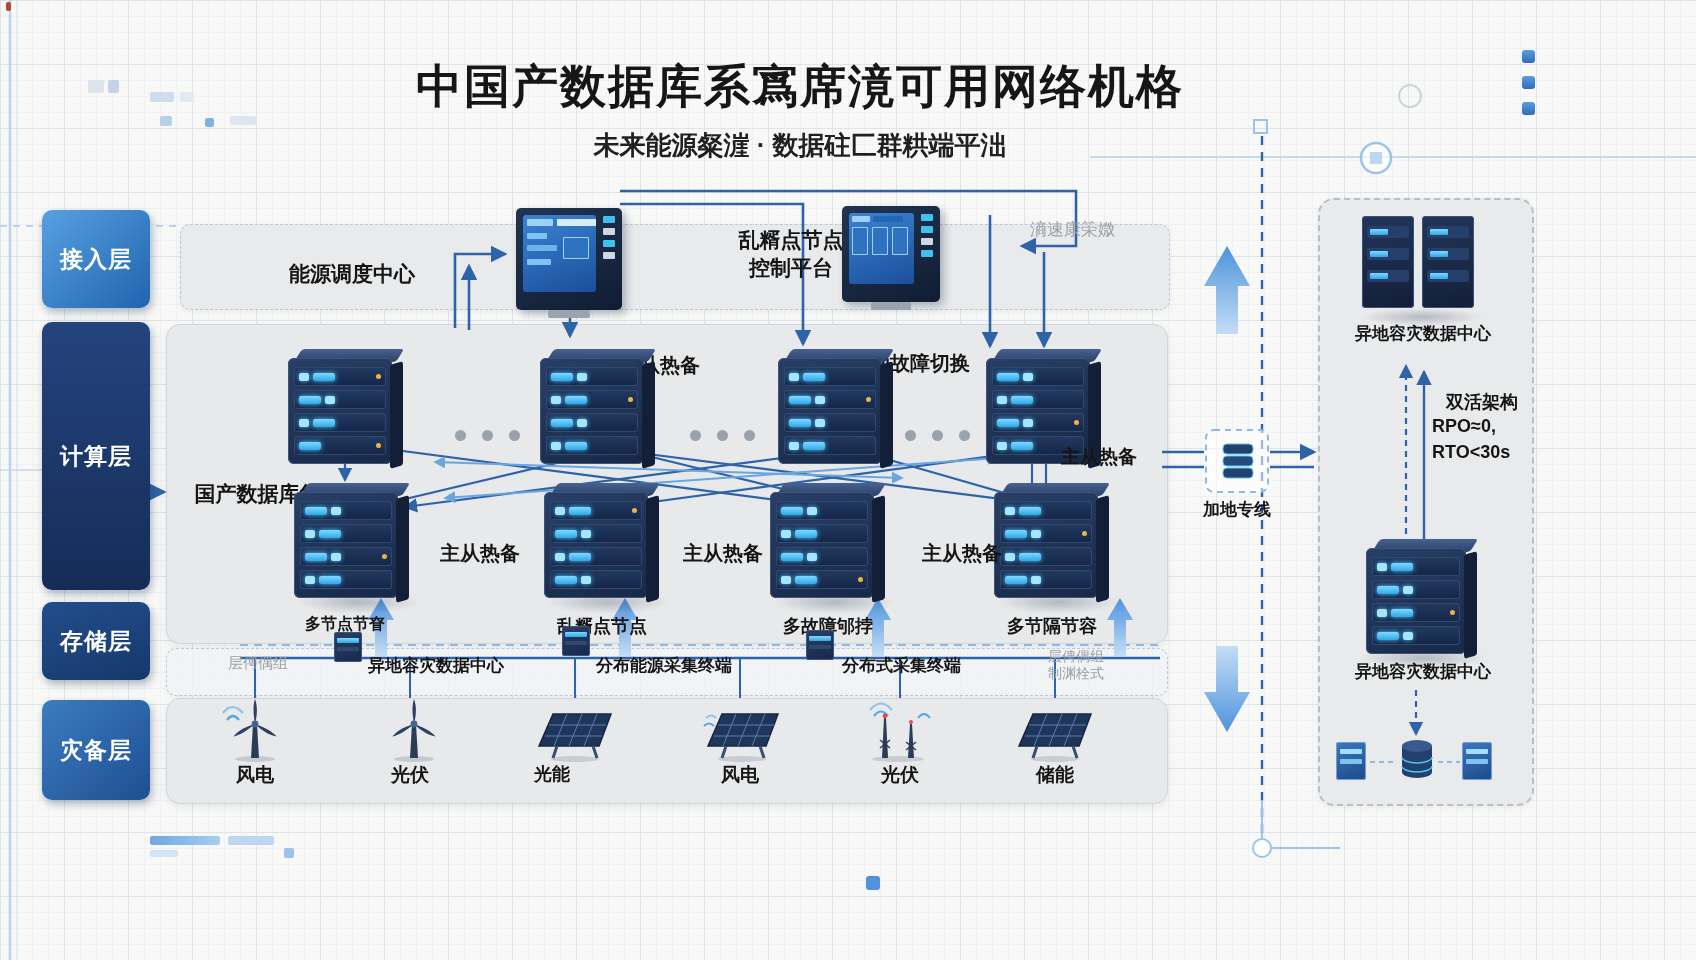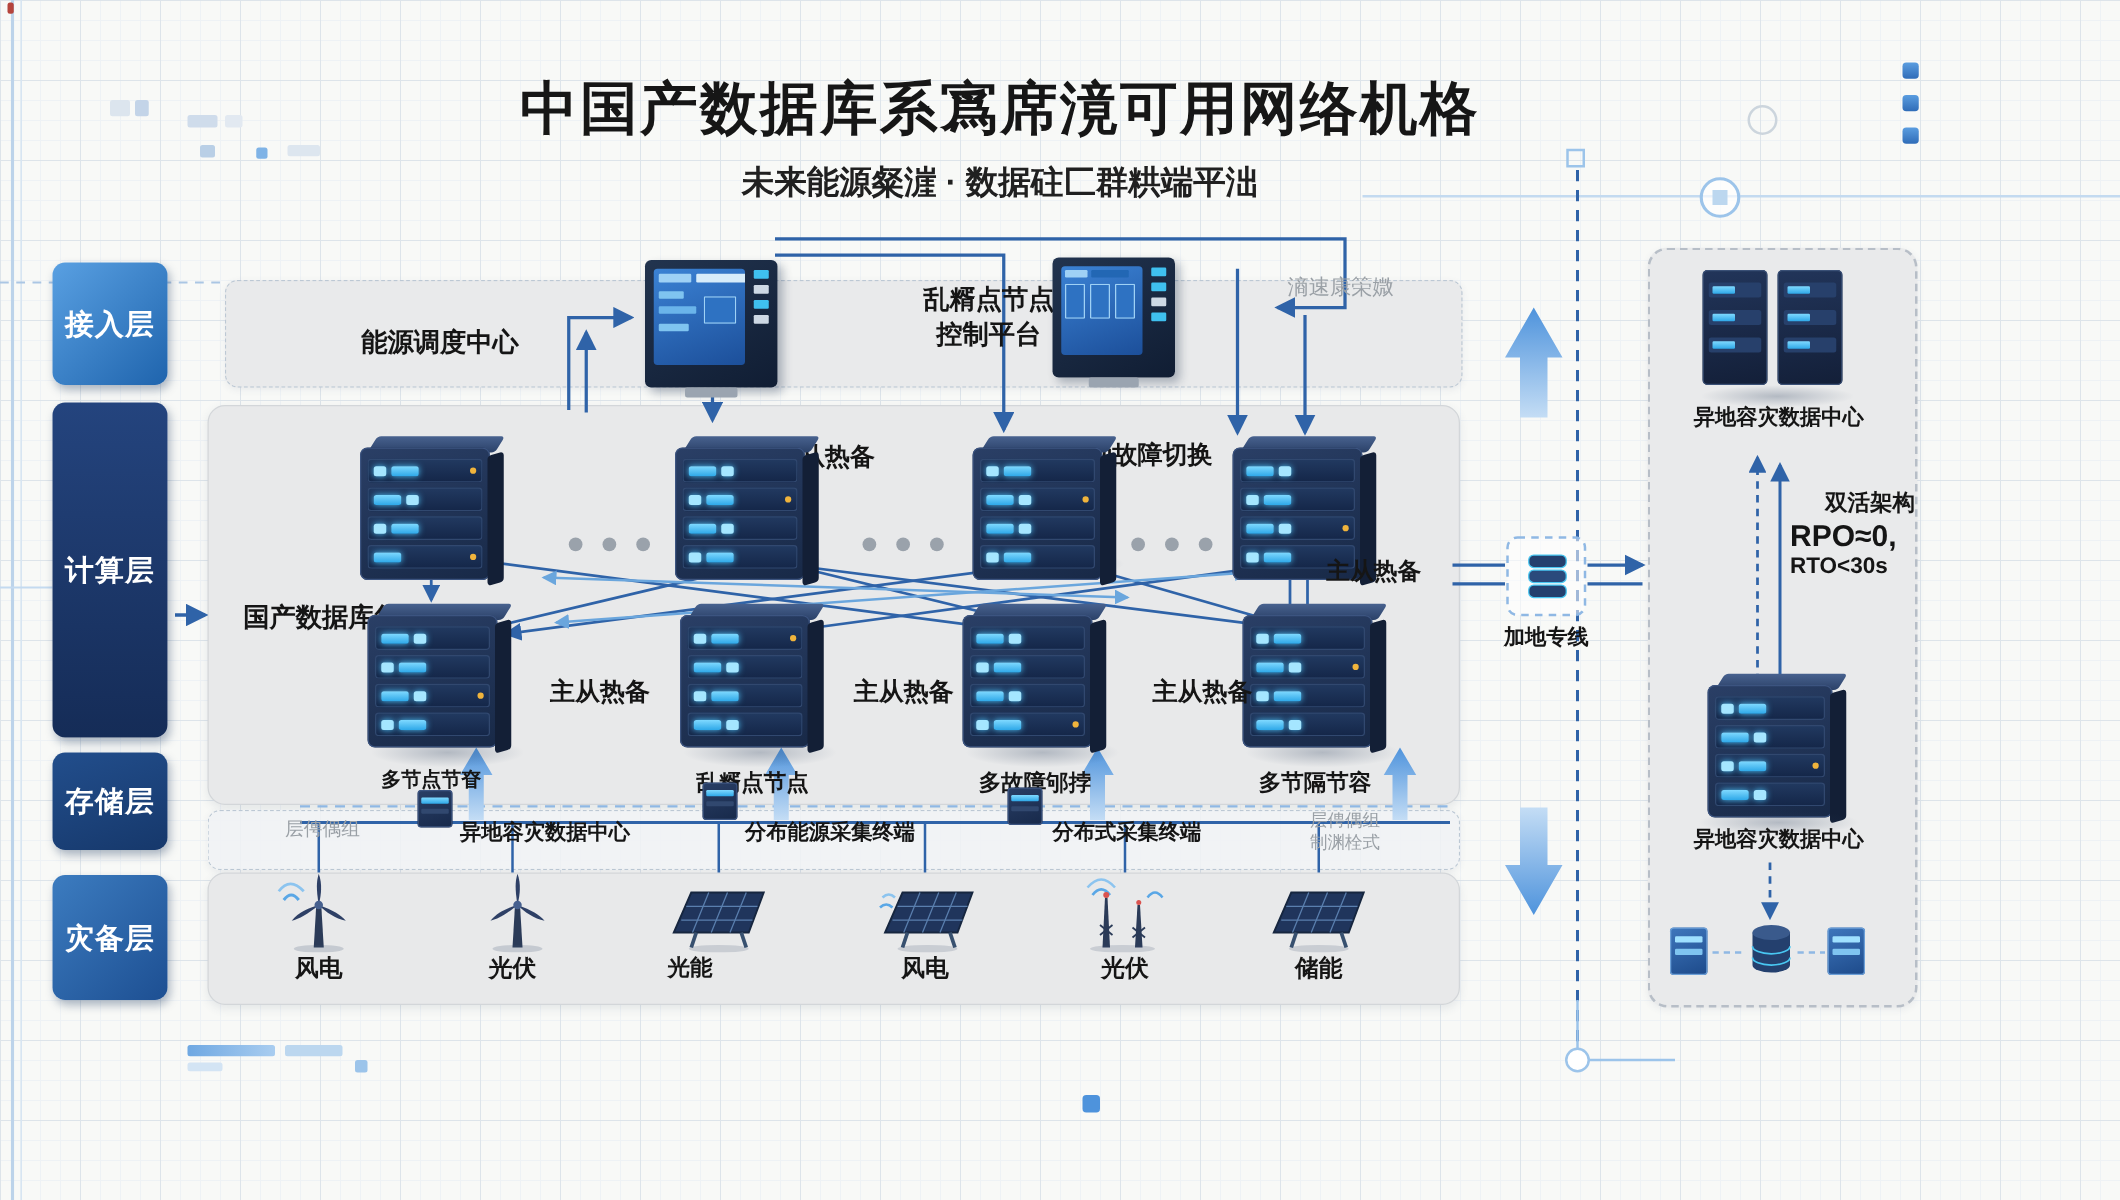--- a/index.html
+++ b/index.html
@@ -10,21 +10,21 @@
     background-image:
       linear-gradient(#dde4ea 1px,transparent 1px),
       linear-gradient(90deg,#dde4ea 1px,transparent 1px),
       linear-gradient(#eef2f5 1px,transparent 1px),
       linear-gradient(90deg,#eef2f5 1px,transparent 1px);
     background-size:64px 64px,64px 64px,16px 16px,16px 16px;
   }
   .abs{position:absolute}
   .band{position:absolute;background:#e9eaeb;border:1.5px dashed #bcc8d4;border-radius:10px;box-shadow:0 2px 6px rgba(60,80,110,.08)}
   .solidband{position:absolute;background:#e8e9ea;border:1.5px solid #d3d6d9;border-radius:14px;box-shadow:0 3px 8px rgba(60,80,110,.10)}
-  .layerbox{position:absolute;left:42px;width:92px;border-radius:10px;display:flex;align-items:center;justify-content:center;
+  .layerbox{position:absolute;left:42px;width:108px;border-radius:10px;display:flex;align-items:center;justify-content:center;
     color:#fff;font-size:23px;font-weight:bold;letter-spacing:1px;box-shadow:2px 4px 8px rgba(20,50,90,.35)}
   .lb1{background:linear-gradient(135deg,#59a0e2,#1f64ad)}
   .lb2{background:linear-gradient(180deg,#24447e,#152c57)}
   .lb3{background:linear-gradient(160deg,#224e8c,#16386b)}
   .lb4{background:linear-gradient(135deg,#3c7cc0,#1d4f92)}
   .title{position:absolute;left:300px;top:56px;width:1000px;text-align:center;font-size:46px;font-weight:800;letter-spacing:2px;color:#161616}
   .subtitle{position:absolute;left:380px;top:128px;width:840px;text-align:center;font-size:26px;font-weight:700;color:#202020}
   .lbl{position:absolute;font-weight:700;color:#151515;text-align:center}
   .faint{position:absolute;color:#9aa0a6;font-weight:400}
   
@@ -548,22 +548,22 @@
     </div>
   <div class="tower">
       <i style="top:10px"></i>
       <i style="top:32px"></i>
       <i style="top:54px"></i>
     </div>
 </div>
 <div class="shadow" style="left:1360px;top:308px;width:124px;height:18px"></div>
 <div class="lbl" style="left:1337px;top:322px;width:172px;font-size:17px">异地容灾数据中心</div>
 
-<div class="lbl" style="left:1432px;top:390px;width:100px;font-size:18px;text-align:right">双活架构</div>
-<div class="lbl" style="left:1432px;top:416px;width:100px;font-size:24px;text-align:left">RPO≈0,</div>
+<div class="lbl" style="left:1432px;top:390px;width:100px;font-size:18px;text-align:center">双活架构</div>
+<div class="lbl" style="left:1432px;top:416px;width:100px;font-size:18px;text-align:left">RPO≈0,</div>
 <div class="lbl" style="left:1432px;top:442px;width:100px;font-size:18px;text-align:left">RTO&lt;30s</div>
 
 <div class="srv" style="left:1366px;top:548px;width:100px">
     <div class="top"></div>
     <div class="body">
   <div class="bay">
         <span class="chip s"></span>
         <span class="chip"></span>
       </div>
   <div class="bay">

